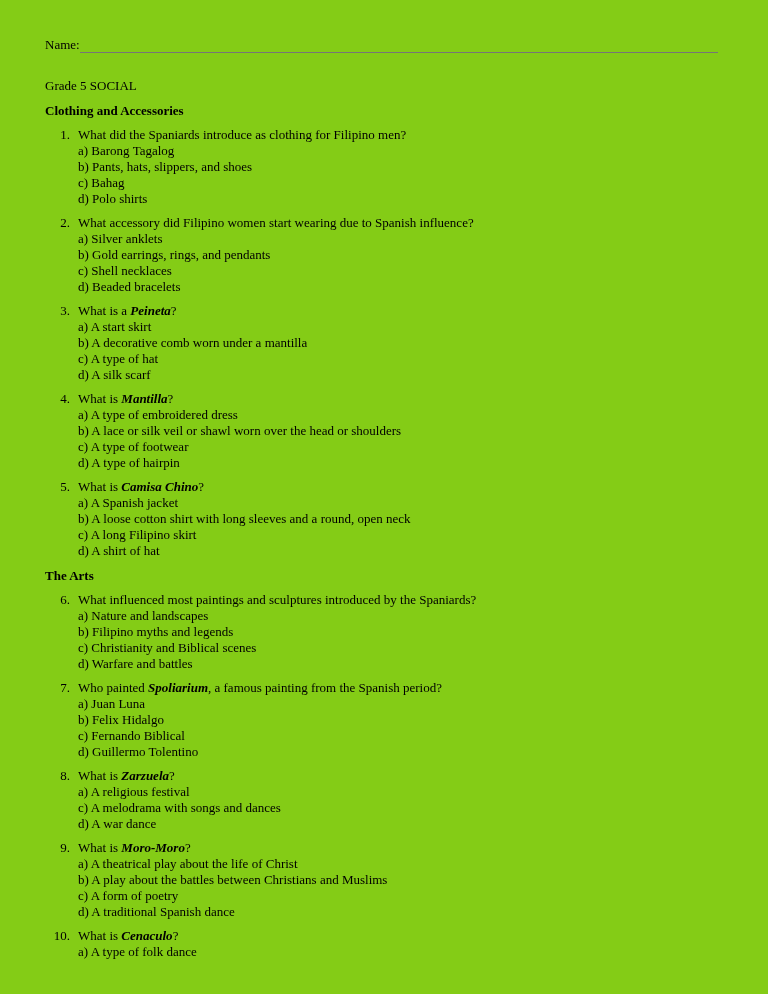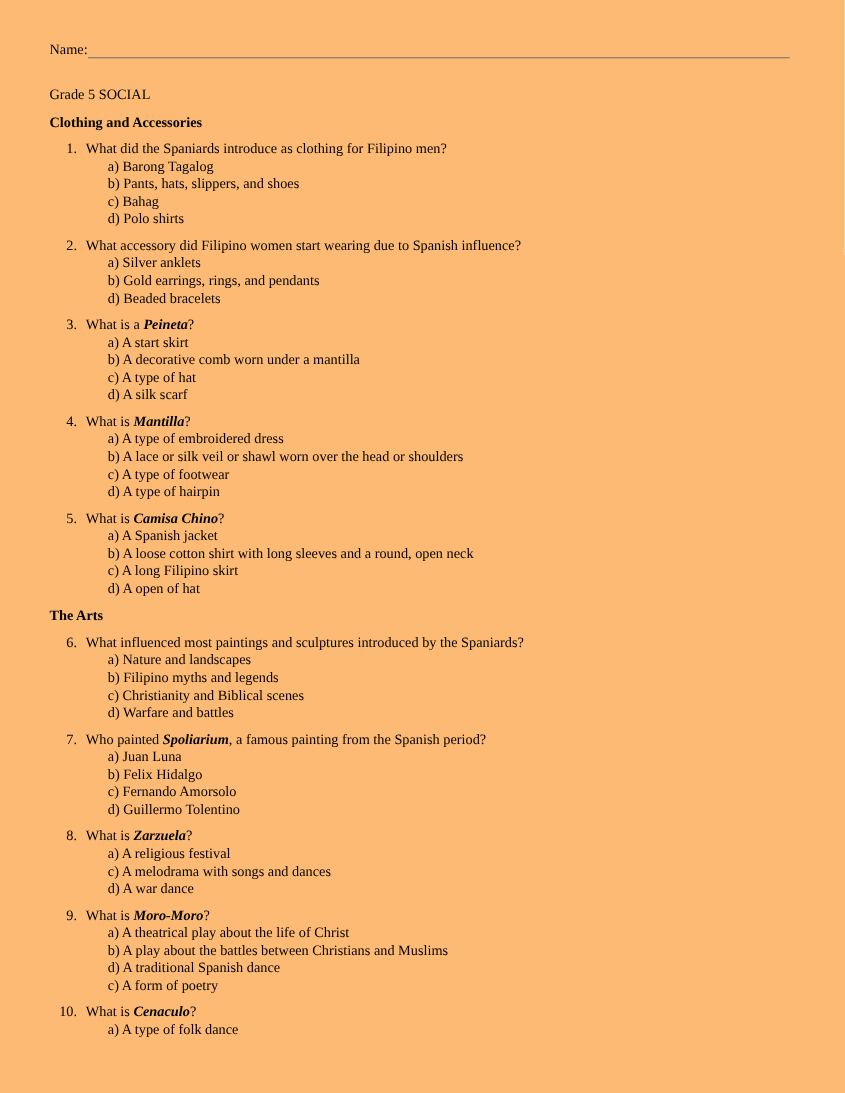--- a/index.html
+++ b/index.html
@@ -1,40 +1,40 @@
 <!DOCTYPE html>
 <html><head>
 <meta charset="utf-8">
 <style>
   html, body { margin: 0; padding: 0; background: #ffffff; }
   .page {
     position: relative;
     width: 768px;
     height: 994px;
-    background: #fdba74;
+    background: #84cc16;
     box-sizing: border-box;
     padding: 37px 50px 0 45px;
     font-family: "Liberation Serif", serif;
     font-size: 13px;
     line-height: 16px;
     color: #000000;
     overflow: hidden;
   }
   .name-row { display: flex; }
   .name-label { flex: 0 0 auto; }
   .name-line { flex: 1 1 auto; border-bottom: 1px solid #767676; }
   .grade { margin-top: 25px; }
   .section-heading { margin-top: 9px; font-weight: 700; }
   .question { margin-top: 8px; }
   .q-line { display: flex; }
   .q-num { flex: 0 0 25px; text-align: right; white-space: pre; }
   .q-text { padding-left: 8px; text-align: center; }
   .q-text b { font-weight: 700; font-style: italic; }
   .options { margin-left: 33px; }
-  .option { white-space: pre-wrap; margin-left: 20px; }
+  .option { white-space: pre-wrap; }
 </style>
 </head>
 <body>
 
 <div class="page">
 
   <div class="name-row">
     <span class="name-label">Name:</span>
     <span class="name-line"></span>
   </div>
@@ -58,20 +58,21 @@
   </div>
 
   <div class="question">
     <div class="q-line">
       <span class="q-num">2.</span>
       <span class="q-text"><span>What accessory did Filipino women start wearing due to Spanish influence?</span><b></b><span></span></span>
     </div>
     <div class="options">
             <div class="option">a) Silver anklets</div>
             <div class="option">b) Gold earrings, rings, and pendants</div>
+            <div class="option">c) Shell necklaces</div>
             <div class="option">d) Beaded bracelets</div>
           </div>
   </div>
 
   <div class="question">
     <div class="q-line">
       <span class="q-num">3.</span>
       <span class="q-text"><span>What is a </span><b>Peineta</b><span>?</span></span>
     </div>
     <div class="options">
@@ -97,21 +98,21 @@
 
   <div class="question">
     <div class="q-line">
       <span class="q-num">5.</span>
       <span class="q-text"><span>What is </span><b>Camisa Chino</b><span>?</span></span>
     </div>
     <div class="options">
             <div class="option">a) A Spanish jacket</div>
             <div class="option">b) A loose cotton shirt with long sleeves and a round, open neck</div>
             <div class="option">c) A long Filipino skirt</div>
-            <div class="option">d) A open of hat</div>
+            <div class="option">d) A shirt of hat</div>
           </div>
   </div>
 </div>
   </div>
 
   <div>
     <div class="section-heading">The Arts</div>
     <div class="questions">
   <div class="question">
     <div class="q-line">
@@ -127,21 +128,21 @@
   </div>
 
   <div class="question">
     <div class="q-line">
       <span class="q-num">7.</span>
       <span class="q-text"><span>Who painted </span><b>Spoliarium</b><span>, a famous painting from the Spanish period?</span></span>
     </div>
     <div class="options">
             <div class="option">a) Juan Luna</div>
             <div class="option">b) Felix Hidalgo</div>
-            <div class="option">c) Fernando Amorsolo</div>
+            <div class="option">c) Fernando Biblical</div>
             <div class="option">d) Guillermo Tolentino</div>
           </div>
   </div>
 
   <div class="question">
     <div class="q-line">
       <span class="q-num">8.</span>
       <span class="q-text"><span>What is </span><b>Zarzuela</b><span>?</span></span>
     </div>
     <div class="options">
@@ -152,22 +153,22 @@
   </div>
 
   <div class="question">
     <div class="q-line">
       <span class="q-num">9.</span>
       <span class="q-text"><span>What is </span><b>Moro-Moro</b><span>?</span></span>
     </div>
     <div class="options">
             <div class="option">a) A theatrical play about the life of Christ</div>
             <div class="option">b) A play about the battles between Christians and Muslims</div>
+            <div class="option">c) A form of poetry</div>
             <div class="option">d) A traditional Spanish dance</div>
-            <div class="option">c) A form of poetry</div>
           </div>
   </div>
 
   <div class="question">
     <div class="q-line">
       <span class="q-num">10.</span>
       <span class="q-text"><span>What is </span><b>Cenaculo</b><span>?</span></span>
     </div>
     <div class="options">
             <div class="option">a) A type of folk dance</div>

